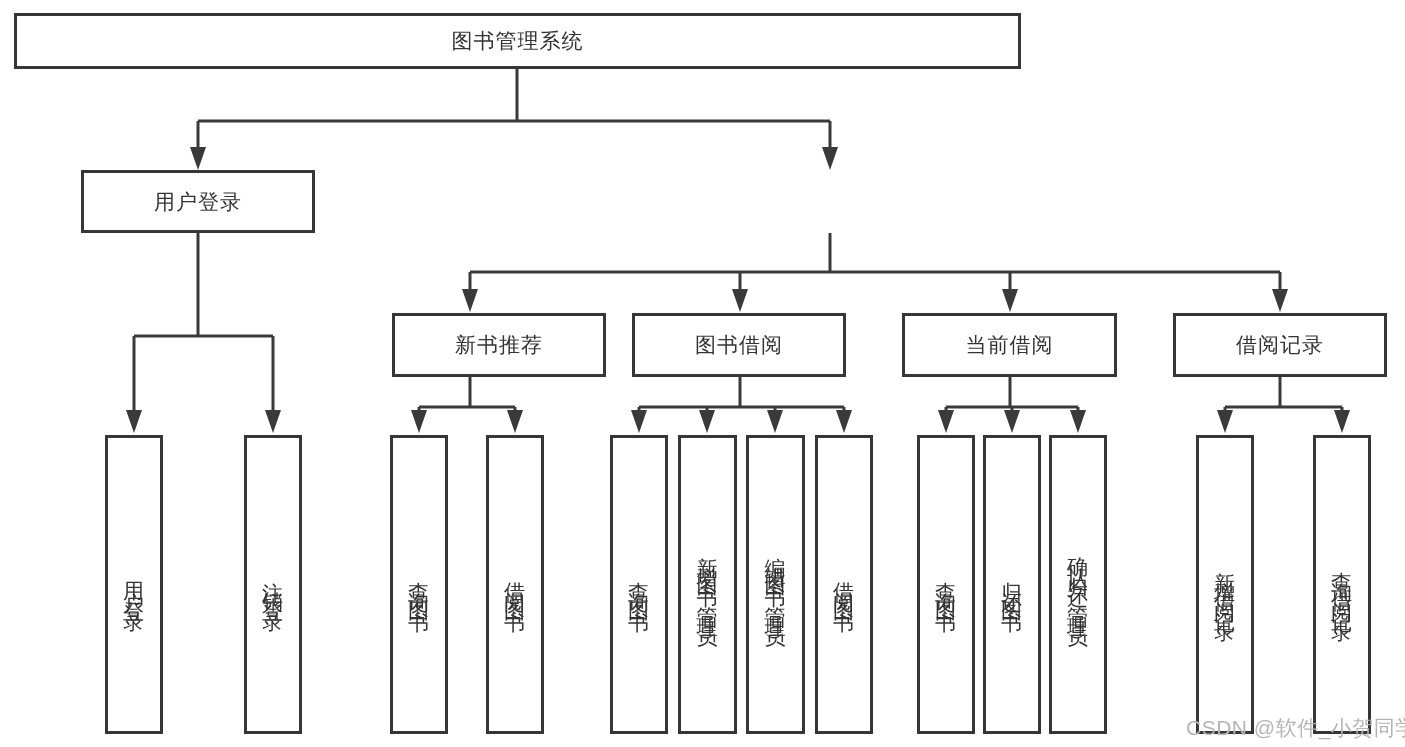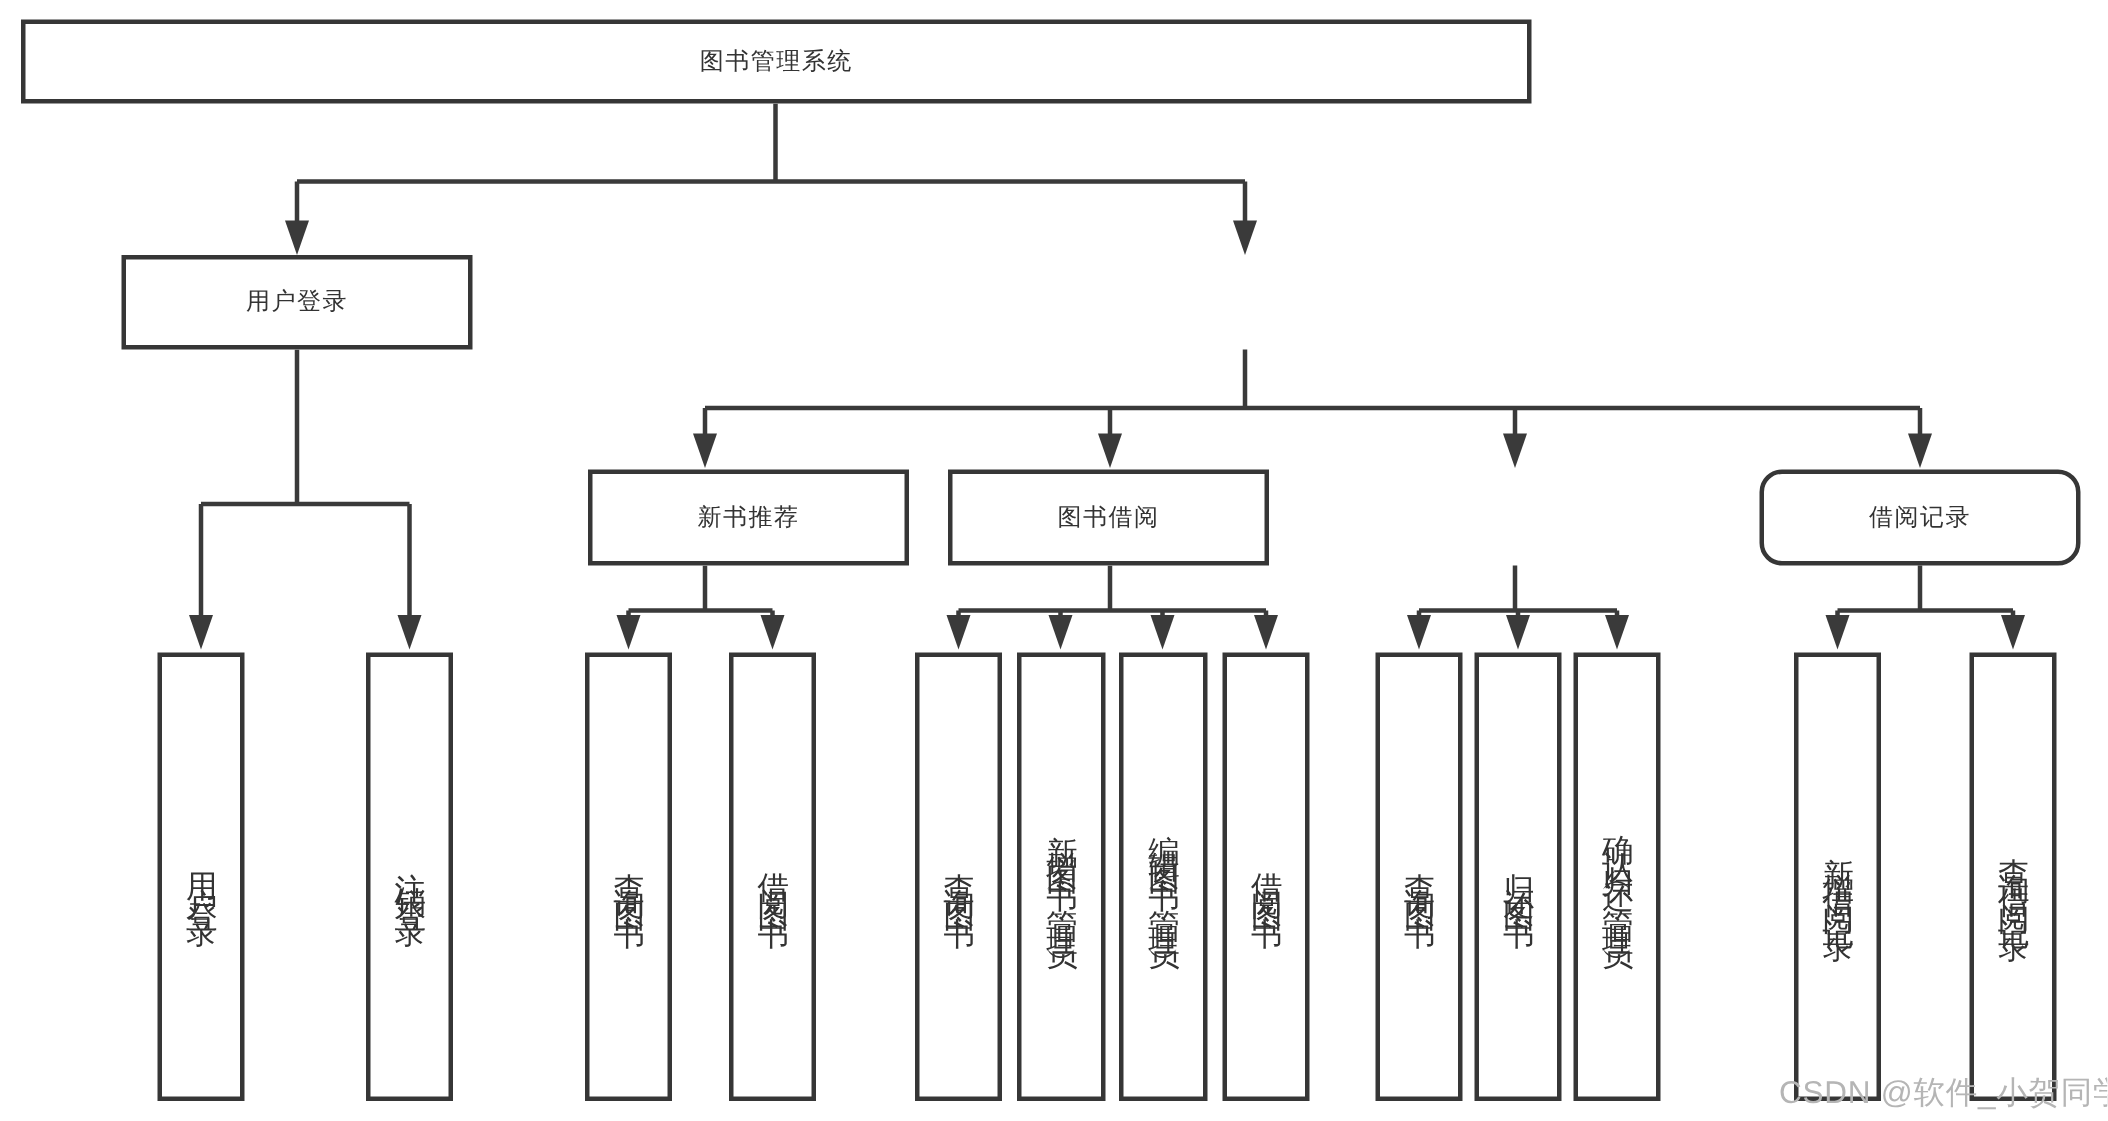--- a/index.html
+++ b/index.html
@@ -34,21 +34,21 @@
     stroke: none;
   }
   .node {
     position: absolute;
     border: 3px solid var(--box-border);
     background: var(--background);
     display: flex;
     align-items: center;
     justify-content: center;
     color: var(--text);
-    font-size: 16px;
+    font-size: 21px;
     letter-spacing: 1px;
     text-align: center;
   }
   .vnode {
     writing-mode: vertical-rl;
     text-orientation: mixed;
     letter-spacing: 10px;
     line-height: 1;
     font-size: 21px;
   }
@@ -117,21 +117,24 @@
   <div class="node" style="left:81px; top:170px; width:234px; height:63px;">
     <span>用户登录</span>
   </div>
 
   <div class="node" style="left:363px; top:313px; width:214px; height:64px;margin-left:29px;">
     <span>新书推荐</span>
   </div>
   <div class="node" style="left:632px; top:313px; width:214px; height:64px;">
     <span>图书借阅</span>
   </div>
-  <div class="node" style="left:1173px; top:313px; width:214px; height:64px;border-radius:15px;">
+  <div class="node" style="left:902px; top:313px; width:215px; height:64px;">
+    <span>当前借阅</span>
+  </div>
+  <div class="node" style="left:1173px; top:313px; width:214px; height:64px;">
     <span>借阅记录</span>
   </div>
 
   <div class="node vnode" style="left:105px; top:435px; width:58px; height:299px;">
     <span>用户登录</span>
   </div>
   <div class="node vnode" style="left:244px; top:435px; width:58px; height:299px;">
     <span>注销登录</span>
   </div>
 

